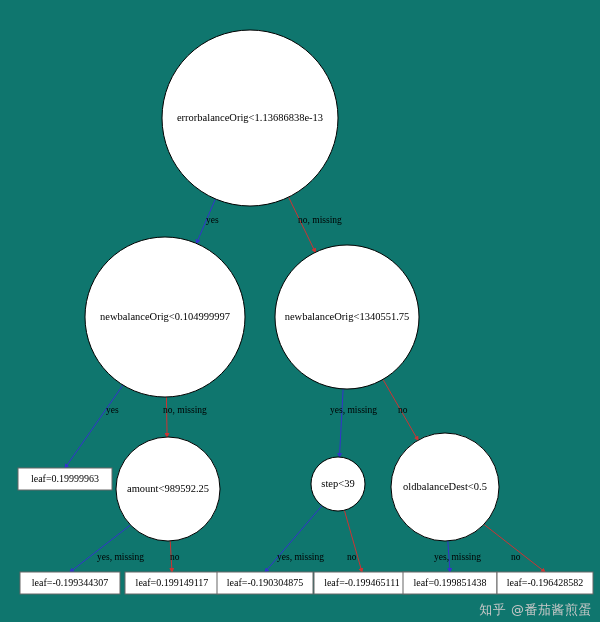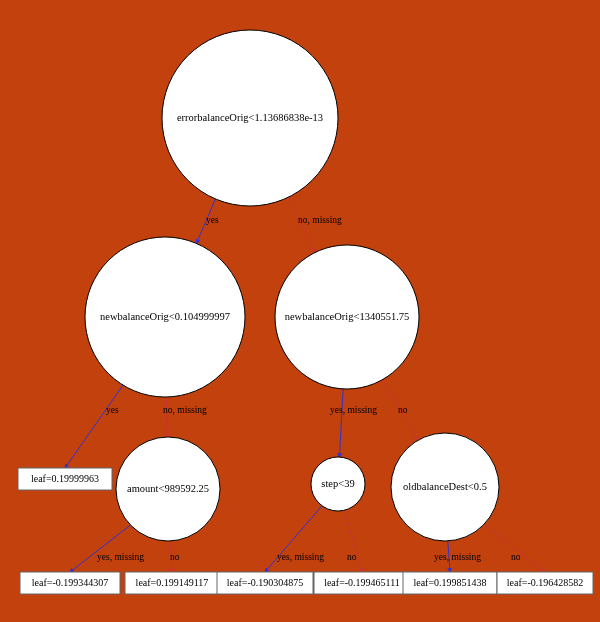--- a/index.html
+++ b/index.html
@@ -4,21 +4,21 @@
 <style>
   html, body {
     margin: 0;
     padding: 0;
     background: #ffffff;
   }
   #canvas {
     position: relative;
     width: 600px;
     height: 622px;
-    background: #c2410c;
+    background: #0f766e;
     font-family: "Liberation Serif", "DejaVu Serif", serif;
     overflow: hidden;
   }
   #tree-svg {
     position: absolute;
     left: 0;
     top: 0;
     width: 600px;
     height: 622px;
   }
@@ -166,14 +166,15 @@
         <text x="398" y="411" class="edge-label">no</text>
         <text x="97" y="558" class="edge-label">yes, missing</text>
         <text x="170" y="558" class="edge-label">no</text>
         <text x="277" y="558" class="edge-label">yes, missing</text>
         <text x="347" y="558" class="edge-label">no</text>
         <text x="434" y="558" class="edge-label">yes, missing</text>
         <text x="511" y="558" class="edge-label">no</text>
       </g>
   </svg>
 
+  <div class="watermark">知乎 @番茄酱煎蛋</div>
 
 </div>
 
 </body></html>

